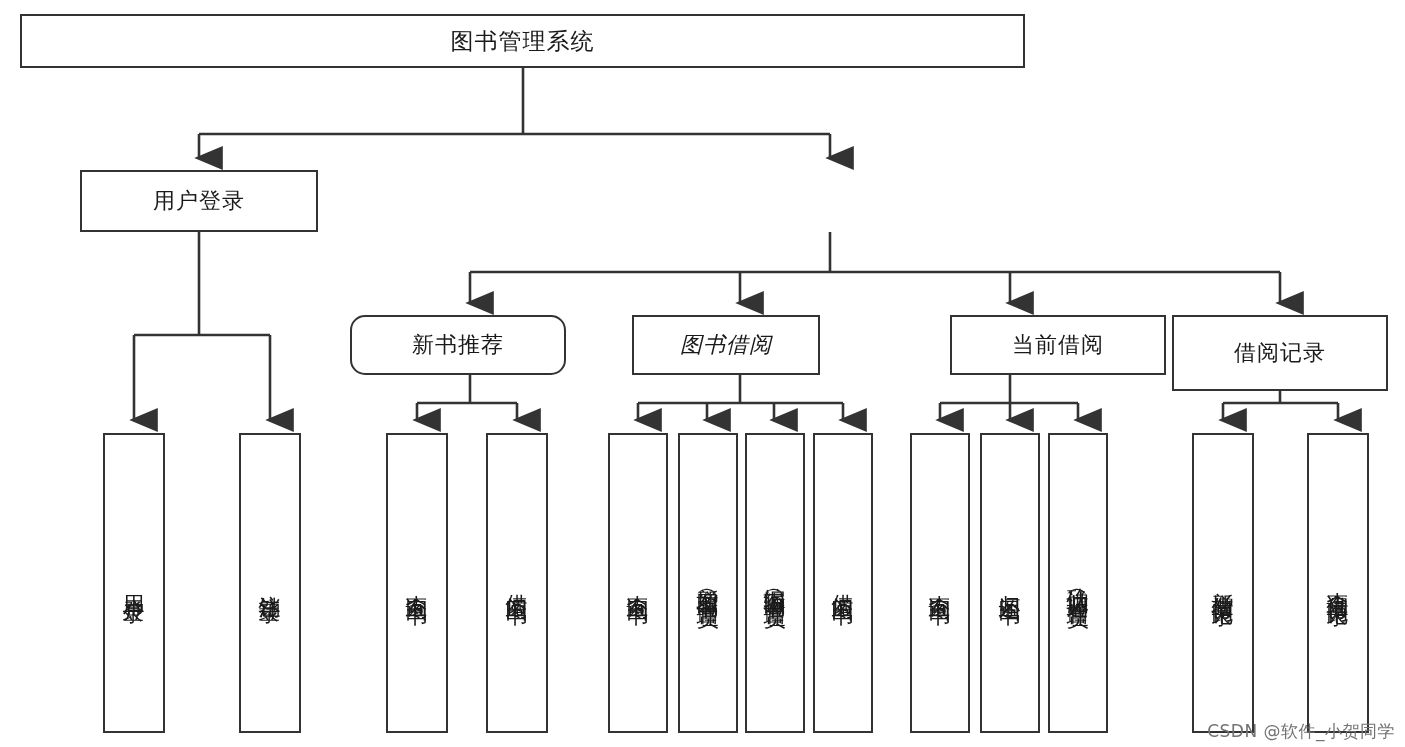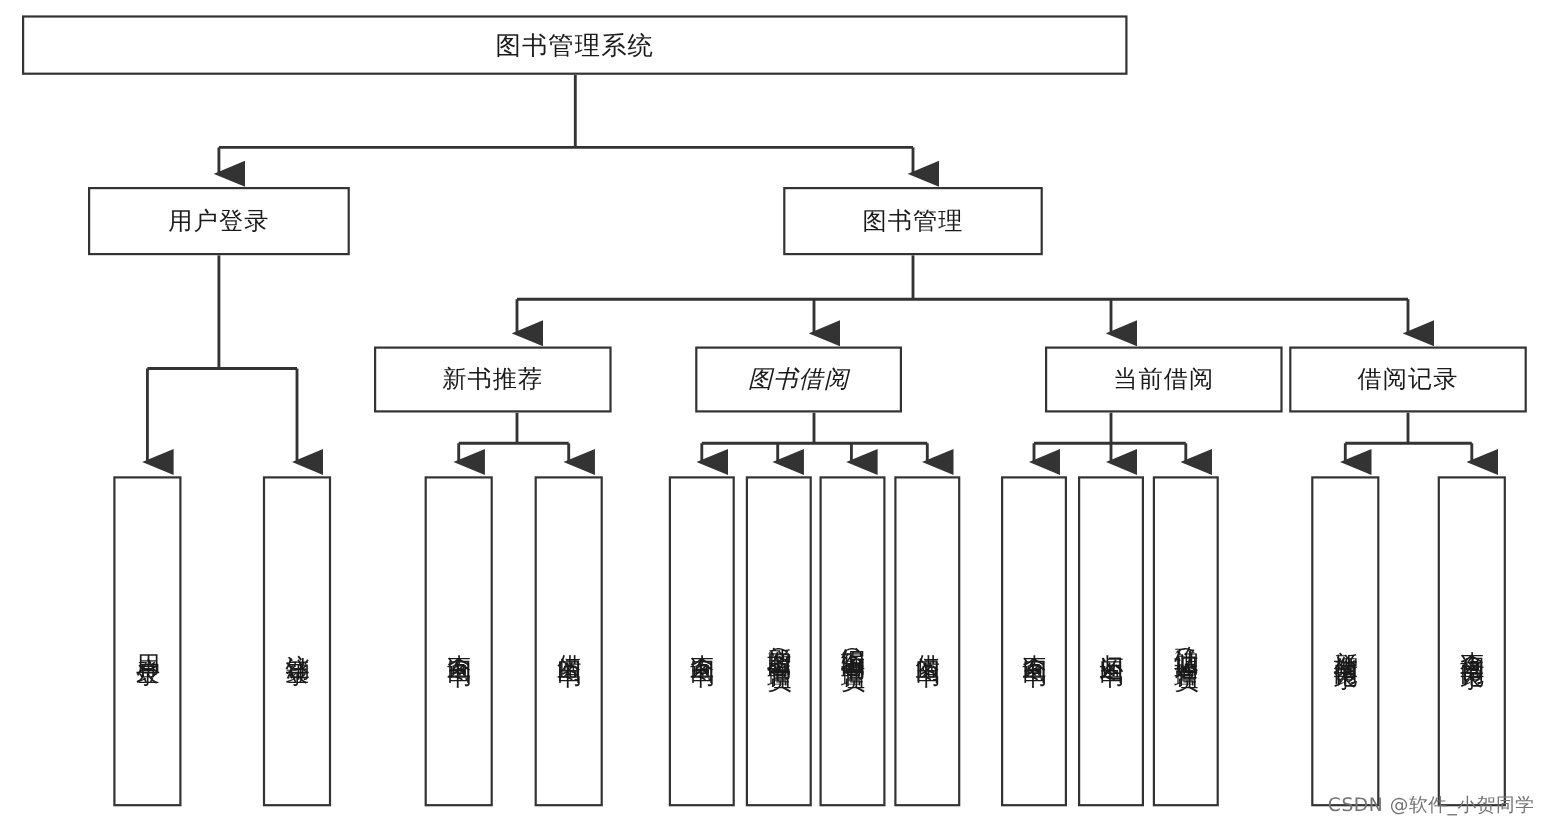--- a/index.html
+++ b/index.html
@@ -115,26 +115,25 @@
       <path d="M 1280 375 L 1280 403"></path>
       <path d="M 1223 403 L 1338 403"></path>
       <path d="M 1223 403 L 1223 420" marker-end="url(#arrow)"></path>
       <path d="M 1338 403 L 1338 420" marker-end="url(#arrow)"></path>
     </g>
   </svg>
 
   <div class="node h root" style="left:20px;top:14px;width:1005px;height:54px;">图书管理系统</div>
 
   <div class="node h" style="left:80px;top:170px;width:238px;height:62px;">用户登录</div>
-  <div class="node h" style="left:712px;top:170px;width:236px;height:62px;">图书管理</div>
 
-  <div class="node h" style="left:340px;top:315px;width:216px;height:60px;">新书推荐</div>
+  <div class="node h" style="left:350px;top:315px;width:216px;height:60px;border-radius:15px;">新书推荐</div>
   <div class="node h" style="left:632px;top:315px;width:188px;height:60px;font-style:italic;">图书借阅</div>
   <div class="node h" style="left:902px;top:315px;width:216px;height:60px;margin-left:48px;">当前借阅</div>
-  <div class="node h" style="left:1172px;top:315px;width:216px;height:60px;">借阅记录</div>
+  <div class="node h" style="left:1172px;top:315px;width:216px;height:76px;">借阅记录</div>
 
   <div class="node v" style="left:103px;top:433px;width:62px;height:300px;">
     <span class="vtxt">用户登录</span>
   </div>
   <div class="node v" style="left:239px;top:433px;width:62px;height:300px;">
     <span class="vtxt">注销登录</span>
   </div>
 
   <div class="node v" style="left:386px;top:433px;width:62px;height:300px;">
     <span class="vtxt">查询图书</span>

